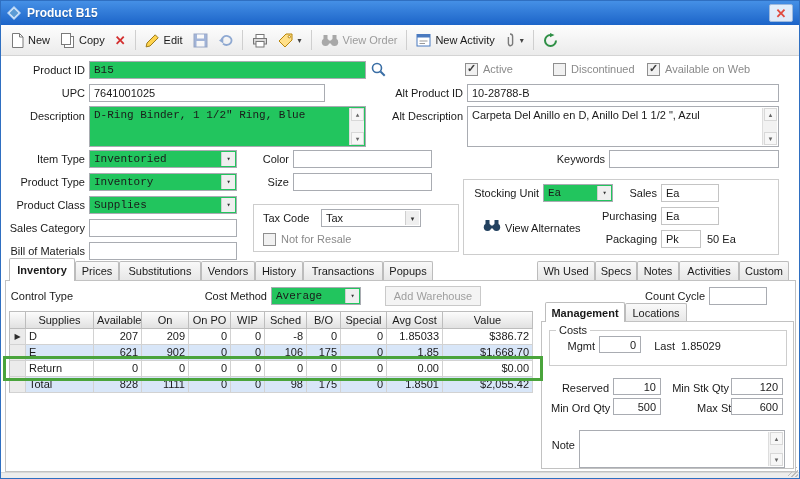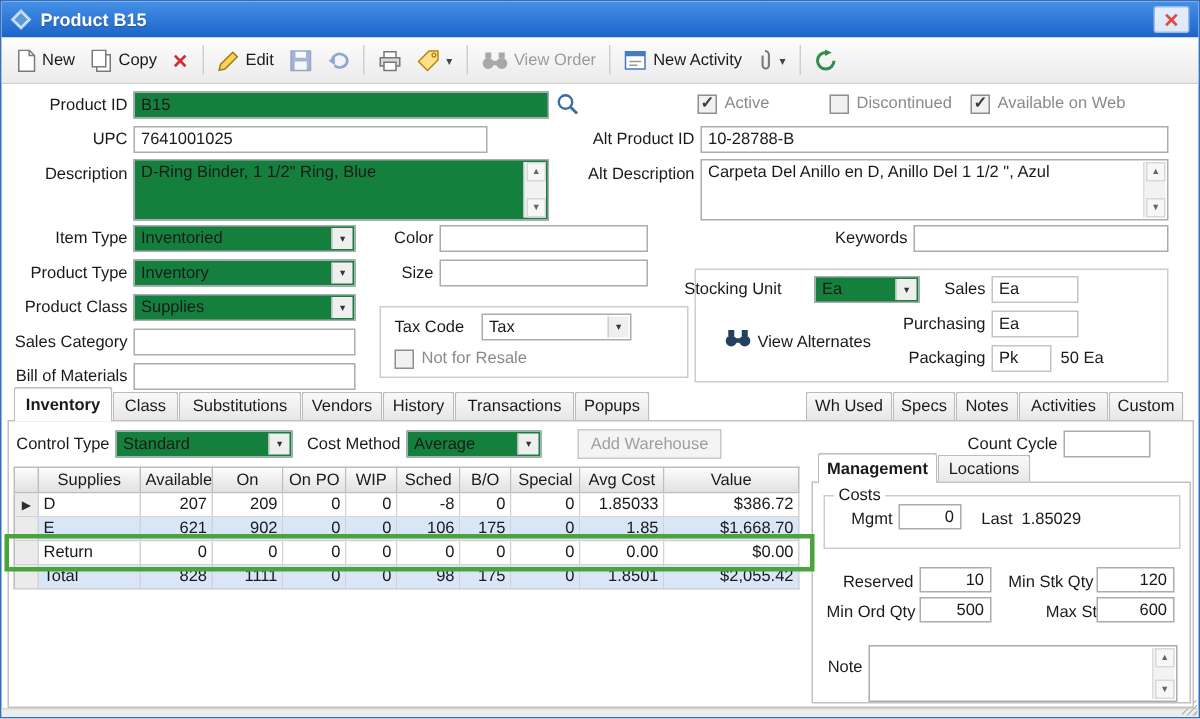--- a/index.html
+++ b/index.html
@@ -25,21 +25,21 @@
   .tbtn.disabled { color:#9b9b9b; }
   .tsep { width:1px; height:20px; background:#cfcfcf; margin:0 4px; }
   .caret { font-size:8px; color:#444; margin-left:1px; }
   .xglyph { color:#d32f2f; font-weight:bold; font-size:13px; }
 
   
   .lbl { position:absolute; text-align:right; white-space:nowrap; color:#1a1a1a; }
   .lbl.left { text-align:left; }
   .fld { position:absolute; height:18px; background:#fff; border:1px solid #a9acb2;
          padding:2px 4px 0 4px; line-height:13px; white-space:nowrap; overflow:hidden; }
-  .yellow { background:#15803d; }
+  .yellow { background:#22c55e;font-family:Liberation Mono, monospace; }
   .multi { white-space:normal; padding-right:20px; }
   .combo-btn { position:absolute; top:1px; right:1px; bottom:1px; width:14px; background:#efefef;
                border-left:1px solid #cfcfcf; display:flex; align-items:center; justify-content:center;
                font-size:7px; color:#333; }
   .flat { border-color:#c4c4c4; }
 
   
   .vscroll { position:absolute; top:1px; right:1px; bottom:1px; width:15px; background:#f2f2f2;
              border-left:1px solid #dddddd; }
   .sarr { position:absolute; left:1px; width:13px; height:13px; font-size:6px; color:#666;
@@ -293,21 +293,21 @@
 
   <div class="groupbox" style="left:252px;top:203px;width:206px;height:48px"></div>
   <span class="lbl left" style="left:262px;top:211px">Tax Code</span>
   <div class="fld" style="left:320px;top:208px;width:100px"><span>Tax</span><span class="combo-btn">▾</span></div>
   <span class="cb dim" style="left:262px;top:231px">
       <span class="box"></span>
       <span class="cbl">Not for Resale</span>
     </span>
 
   <div class="groupbox" style="left:462px;top:178px;width:316px;height:76px"></div>
-  <span class="lbl" style="left:448px;width:72px;top:186px">Stocking Unit</span>
+  <span class="lbl" style="left:466px;width:72px;top:186px">Stocking Unit</span>
   <div class="fld yellow" style="left:542px;top:183px;width:70px"><span>Ea</span><span class="combo-btn">▾</span></div>
   <span class="lbl" style="left:616px;width:40px;top:186px">Sales</span>
   <div class="fld flat" style="left:660px;top:183px;width:58px"><span>Ea</span></div>
   <span class="lbl" style="left:596px;width:60px;top:209px">Purchasing</span>
   <div class="fld flat" style="left:660px;top:206px;width:58px"><span>Ea</span></div>
   <span class="lbl" style="left:596px;width:60px;top:232px">Packaging</span>
   <div class="fld flat" style="left:660px;top:229px;width:40px"><span>Pk</span></div>
   <span class="lbl left" style="left:706px;top:232px">50 Ea</span>
   <span style="position:absolute;left:482px;top:218px">
       <svg width="18" height="13" viewBox="0 0 18 13">
@@ -316,34 +316,33 @@
         <circle cx="4.5" cy="8.3" r="3.7" fill="#23415f"></circle>
         <circle cx="13.5" cy="8.3" r="3.7" fill="#23415f"></circle>
         <rect x="7.5" y="6.5" width="3" height="3" fill="#23415f"></rect>
       </svg>
     </span>
   <span class="lbl left" style="left:504px;top:221px">View Alternates</span>
 
   <div class="main-panel"></div>
 
   <span class="tab active" style="left:8px;width:66px">Inventory</span>
-  <span class="tab" style="left:74px;width:44px">Class</span>
+  <span class="tab" style="left:74px;width:44px">Prices</span>
   <span class="tab" style="left:118px;width:82px">Substitutions</span>
   <span class="tab" style="left:200px;width:54px">Vendors</span>
   <span class="tab" style="left:254px;width:48px">History</span>
   <span class="tab" style="left:302px;width:80px">Transactions</span>
   <span class="tab" style="left:382px;width:50px">Popups</span>
   <span class="tab" style="left:536px;width:58px">Wh Used</span>
   <span class="tab" style="left:594px;width:42px">Specs</span>
   <span class="tab" style="left:636px;width:42px">Notes</span>
   <span class="tab" style="left:678px;width:60px">Activities</span>
   <span class="tab" style="left:738px;width:50px">Custom</span>
 
   <span class="lbl" style="left:6px;width:66px;top:289px;z-index:2">Control Type</span>
-  <div class="fld yellow" style="left:76px;top:286px;width:118px;z-index:2"><span>Standard</span><span class="combo-btn">▾</span></div>
   <span class="lbl" style="left:198px;width:68px;top:289px;z-index:2">Cost Method</span>
   <div class="fld yellow" style="left:270px;top:286px;width:90px;z-index:2"><span>Average</span><span class="combo-btn">▾</span></div>
   <div class="btn disabled" style="left:384px;top:285px;width:96px;z-index:2">Add Warehouse</div>
   <span class="lbl" style="left:642px;width:62px;top:289px;z-index:2">Count Cycle</span>
   <div class="fld" style="left:708px;top:286px;width:58px;z-index:2"><span></span></div>
 
   <div class="grid">
     <div class="g-row g-head">
       <div class="g-cell g-ind"></div>
       <div class="g-cell c0">Supplies</div>

